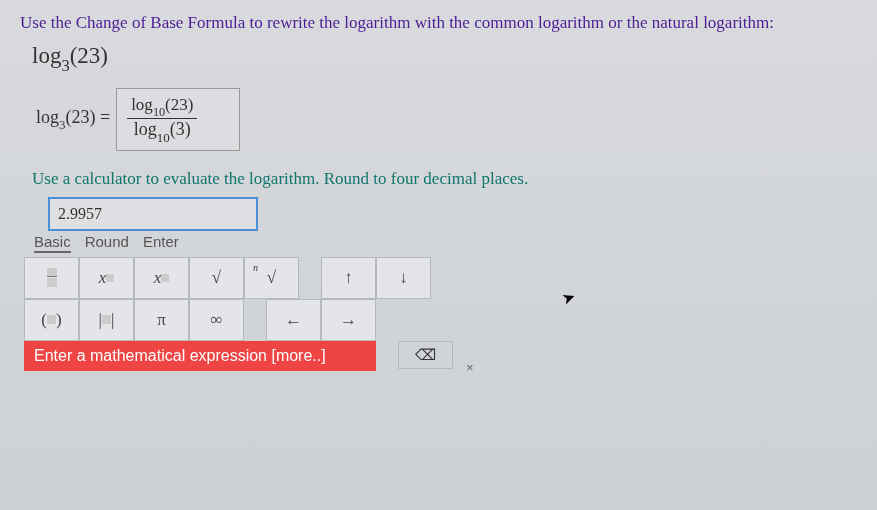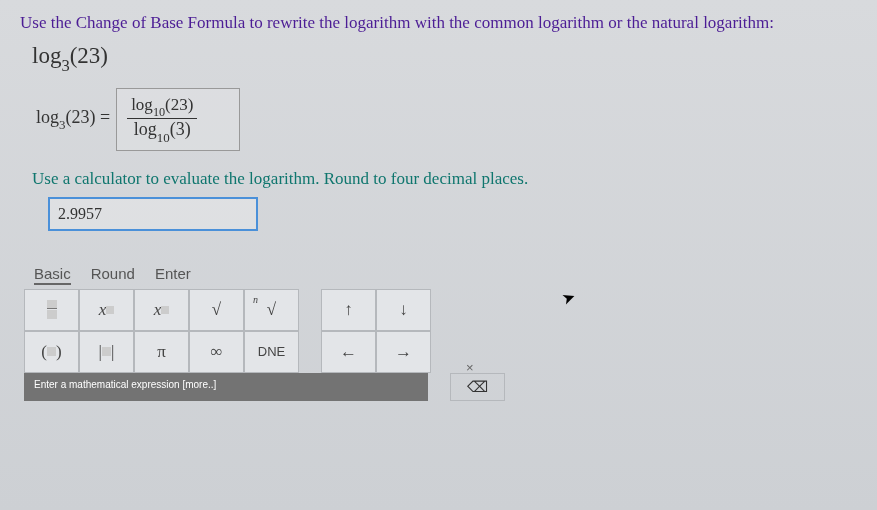--- a/index.html
+++ b/index.html
@@ -32,21 +32,21 @@
     border: 2px solid #4a90d9;
     background: rgba(255,255,255,0.25);
     width: 210px; height: 34px;
     padding: 4px 8px;
     font-family: 'Times New Roman', serif;
     font-size: 16px;
     color: #333;
     margin-left: 28px;
   }
   .keypad-wrap { margin-left: 4px; width: 490px; }
-  .tabs { display: flex; gap: 20px; padding: 2px 10px 4px; font-family: Arial, sans-serif; font-size: 15px; color: #555; border-bottom: none; margin-top: 32px; }
+  .tabs { display: flex; gap: 14px; padding: 2px 10px 4px; font-family: Arial, sans-serif; font-size: 15px; color: #555; border-bottom: none; }
   .tab { cursor: pointer; }
   .tab.active { border-bottom: 2px solid #666; padding-bottom: 1px; }
   .close-x { position: absolute; font-family: Arial, sans-serif; font-size: 13px; color: #666; cursor: pointer; }
   .key-rows { display: flex; flex-direction: column; }
   .key-row { display: flex; }
   .keybtn {
     width: 55px; height: 42px;
     border: 1px solid #b5b8bc;
     background: #e3e5e8;
     display: flex; align-items: center; justify-content: center;
@@ -61,26 +61,26 @@
   .mini-frac .md { width:10px; height:9px; background:#ccc;}
   .sup-box { font-style: italic; }
   .sup-box .bx { font-size:0.65em; vertical-align: super; background:#ccc; display:inline-block; width:8px; height:8px;}
   .subscript-x { font-style: italic; }
   .subscript-x .sbx { font-size:0.65em; vertical-align: sub; background:#ccc; display:inline-block; width:8px; height:8px;}
   .root-n { position: relative; }
   .root-n .nsup { font-size: 10px; font-style: italic; position: absolute; top: 4px; left: 8px; }
   .paren-box .pb { display:inline-block; width:9px; height:9px; background:#ccc; vertical-align:middle;}
   .abs-box .ab { display:inline-block; width:9px; height:9px; background:#ccc; vertical-align:middle;}
   .more-bar {
-    background: #737373;
+    background: #ef4444;
     color: #fff;
     font-family: Arial, sans-serif;
-    font-size: 10px;
+    font-size: 16px;
     padding: 6px 10px;
-    width: 404px;
+    width: 352px;
   }
   .backspace-key {
     width: 55px; height: 28px;
     border: 1px solid #b5b8bc;
     display:flex; align-items:center; justify-content:center;
     font-size: 15px;
   }
   .cursor-ptr {
     position: absolute;
     top: 288px; left: 562px;
@@ -137,21 +137,20 @@
       <div class="keybtn root-n"><span class="nsup">n</span>√</div>
       <div class="keygap"></div>
       <div class="keybtn navk">↑</div>
       <div class="keybtn navk">↓</div>
     </div>
     <div class="key-row">
       <div class="keybtn paren-box">(<span class="pb"></span>)</div>
       <div class="keybtn abs-box">|<span class="ab"></span>|</div>
       <div class="keybtn">π</div>
       <div class="keybtn">∞</div>
-      <div class="keybtn" style="font-family:Arial,sans-serif; font-size:13px;">DNE</div>
       <div class="keygap"></div>
       <div class="keybtn navk">←</div>
       <div class="keybtn navk">→</div>
     </div>
     <div style="display:flex;">
       <div class="more-bar">Enter a mathematical expression [more..]</div>
       <div style="width:22px;"></div>
       <div class="backspace-key">⌫</div>
     </div>
   </div>

